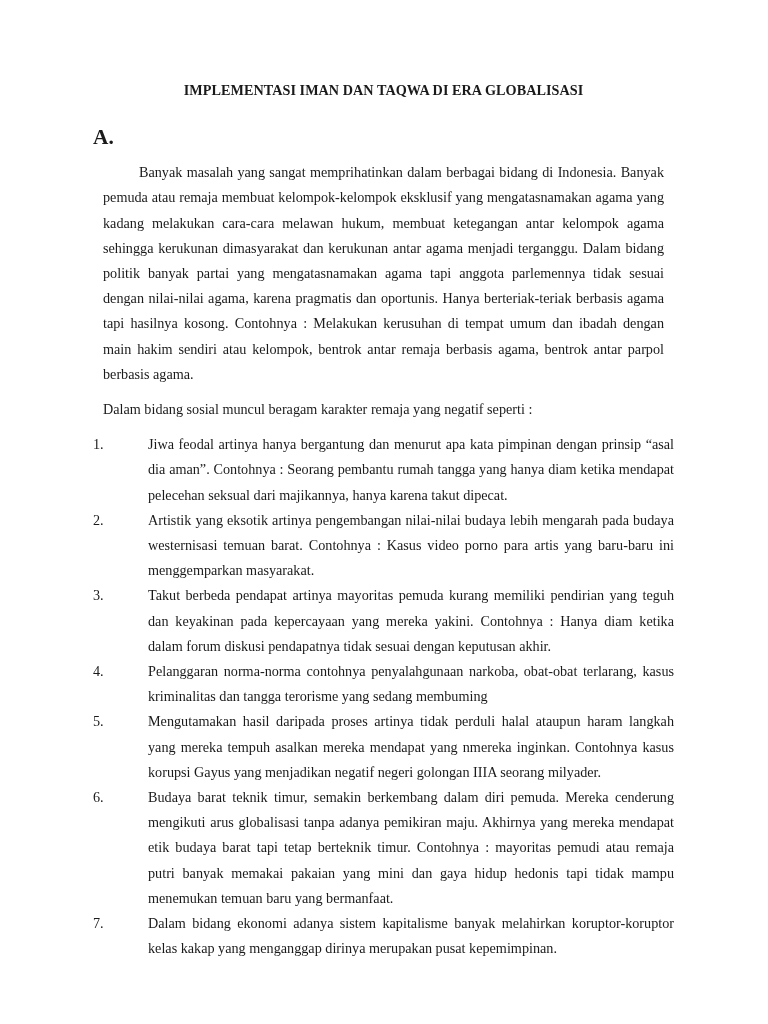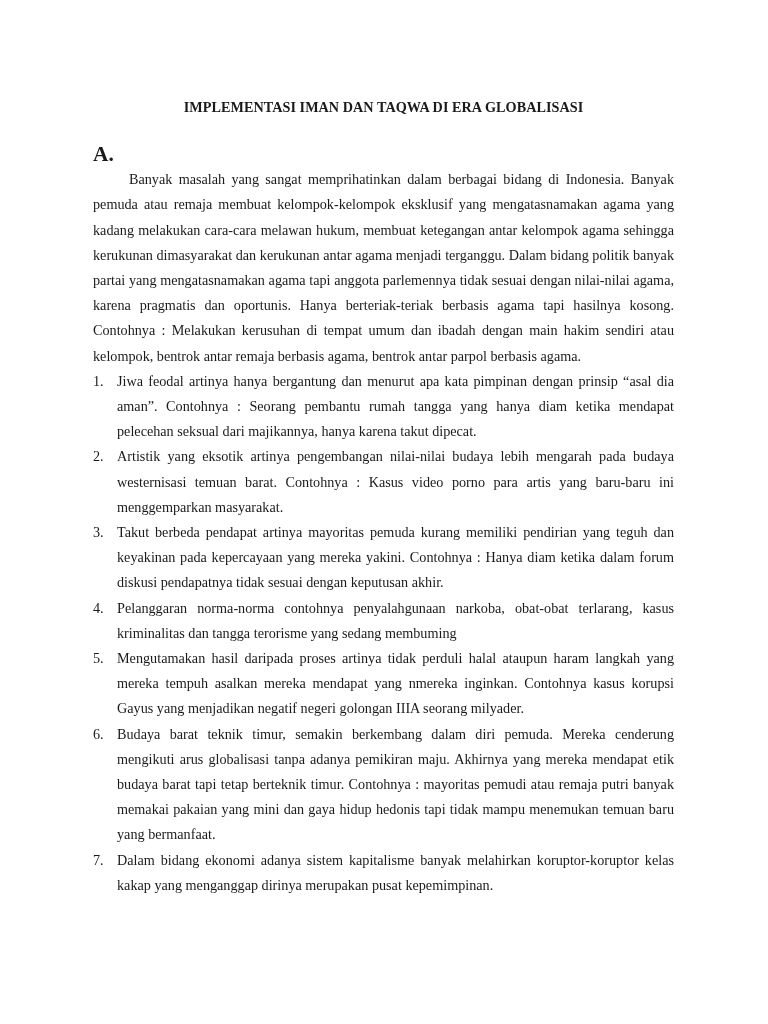--- a/index.html
+++ b/index.html
@@ -11,21 +11,21 @@
       width: 768px;
       height: 1024px;
       overflow: hidden;
       position: relative;
       font-family: "Liberation Serif", "DejaVu Serif", serif;
       color: #1a1a1a;
     }
     .page {
       position: absolute;
       left: 93px;
-      top: 95px;
+      top: 78px;
       width: 581px;
       font-size: 14.2px;
       line-height: 25.2px;
     }
     .doc-title {
       text-align: center;
       font-weight: bold;
       font-size: 14.2px;
       line-height: 25px;
       margin: 0 0 22px 0;
@@ -34,21 +34,21 @@
     .section-heading {
       font-weight: bold;
       margin: 0;
       display: flex;
     }
     .section-heading .marker {
       width: 24px;
       flex: 0 0 24px;
     }
     .para {
-      margin: 0;
+      margin: 10px;
       text-align: justify;
     }
     .para.indent {
       text-indent: 36px;
     }
     .list {
       list-style: none;
       margin: 0;
       padding: 0;
     }
@@ -56,34 +56,36 @@
       display: flex;
       margin: 0;
     }
     .list-item .num {
       flex: 0 0 24px;
       width: 24px;
     }
     .list-item .text {
       flex: 1 1 auto;
       text-align: justify;
+      margin-left: 31px;
     }
   </style>
 </head>
 <body>
 
 <div class="page">
   <h1 class="doc-title">IMPLEMENTASI IMAN DAN TAQWA DI ERA GLOBALISASI</h1>
 
   <h2 class="section-heading">
     <span class="marker">A.</span>
   </h2>
 
   <p class="para indent">Banyak masalah yang sangat memprihatinkan dalam berbagai bidang di Indonesia. Banyak pemuda atau remaja membuat kelompok-kelompok eksklusif yang mengatasnamakan agama yang kadang melakukan cara-cara melawan hukum, membuat ketegangan antar kelompok agama sehingga kerukunan dimasyarakat dan kerukunan antar agama menjadi terganggu. Dalam bidang politik banyak partai yang mengatasnamakan agama tapi anggota parlemennya tidak sesuai dengan nilai-nilai agama, karena pragmatis dan oportunis. Hanya berteriak-teriak berbasis agama tapi hasilnya kosong. Contohnya : Melakukan kerusuhan di tempat umum dan ibadah dengan main hakim sendiri atau kelompok, bentrok antar remaja berbasis agama, bentrok antar parpol berbasis agama.</p>
 
+  <p class="para">Dalam bidang sosial muncul beragam karakter remaja yang negatif seperti :</p>
 
   <ol class="list">
     <li class="list-item">
       <span class="num">1.</span>
       <span class="text">Jiwa feodal artinya hanya bergantung dan menurut apa kata pimpinan dengan prinsip “asal dia aman”. Contohnya : Seorang pembantu rumah tangga yang hanya diam ketika mendapat pelecehan seksual dari majikannya, hanya karena takut dipecat.</span>
     </li>
     <li class="list-item">
       <span class="num">2.</span>
       <span class="text">Artistik yang eksotik artinya pengembangan nilai-nilai budaya lebih mengarah pada budaya westernisasi temuan barat. Contohnya : Kasus video porno para artis yang baru-baru ini menggemparkan masyarakat.</span>
     </li>

